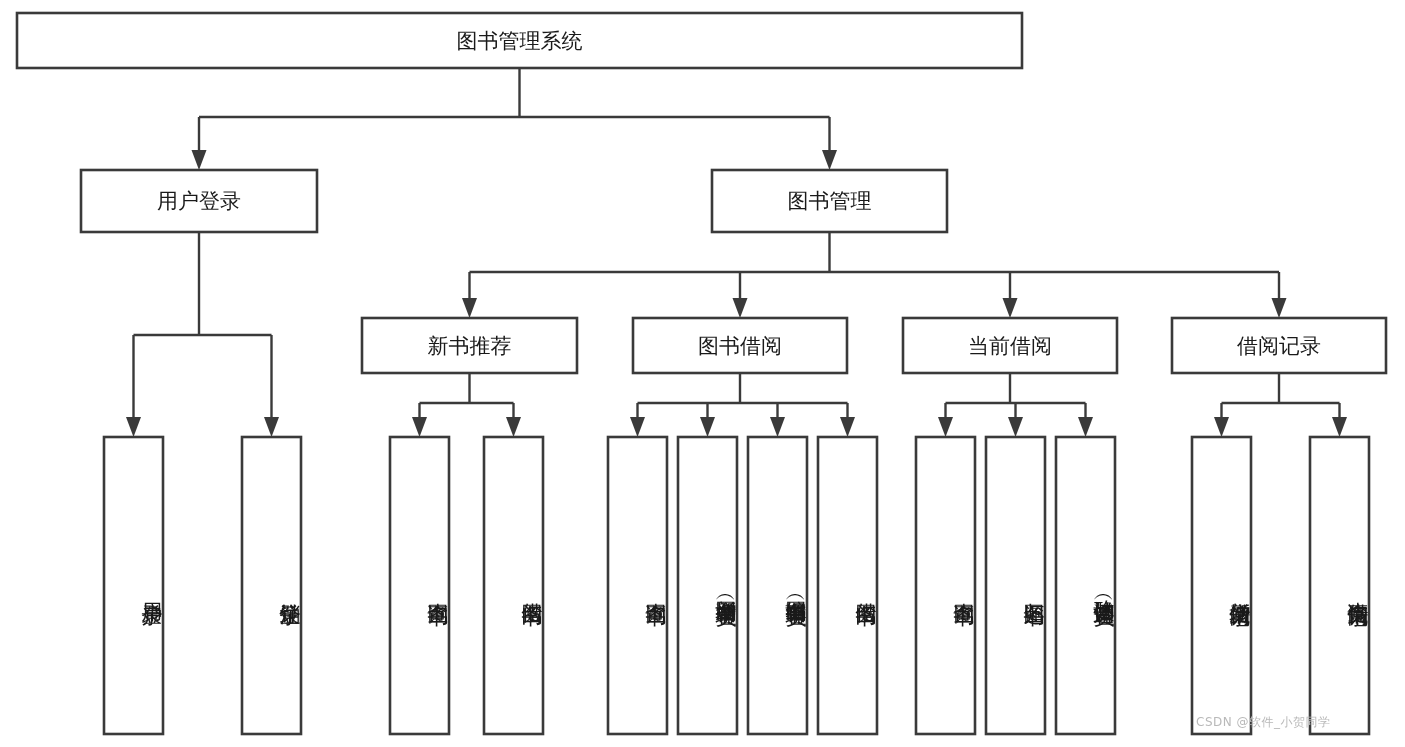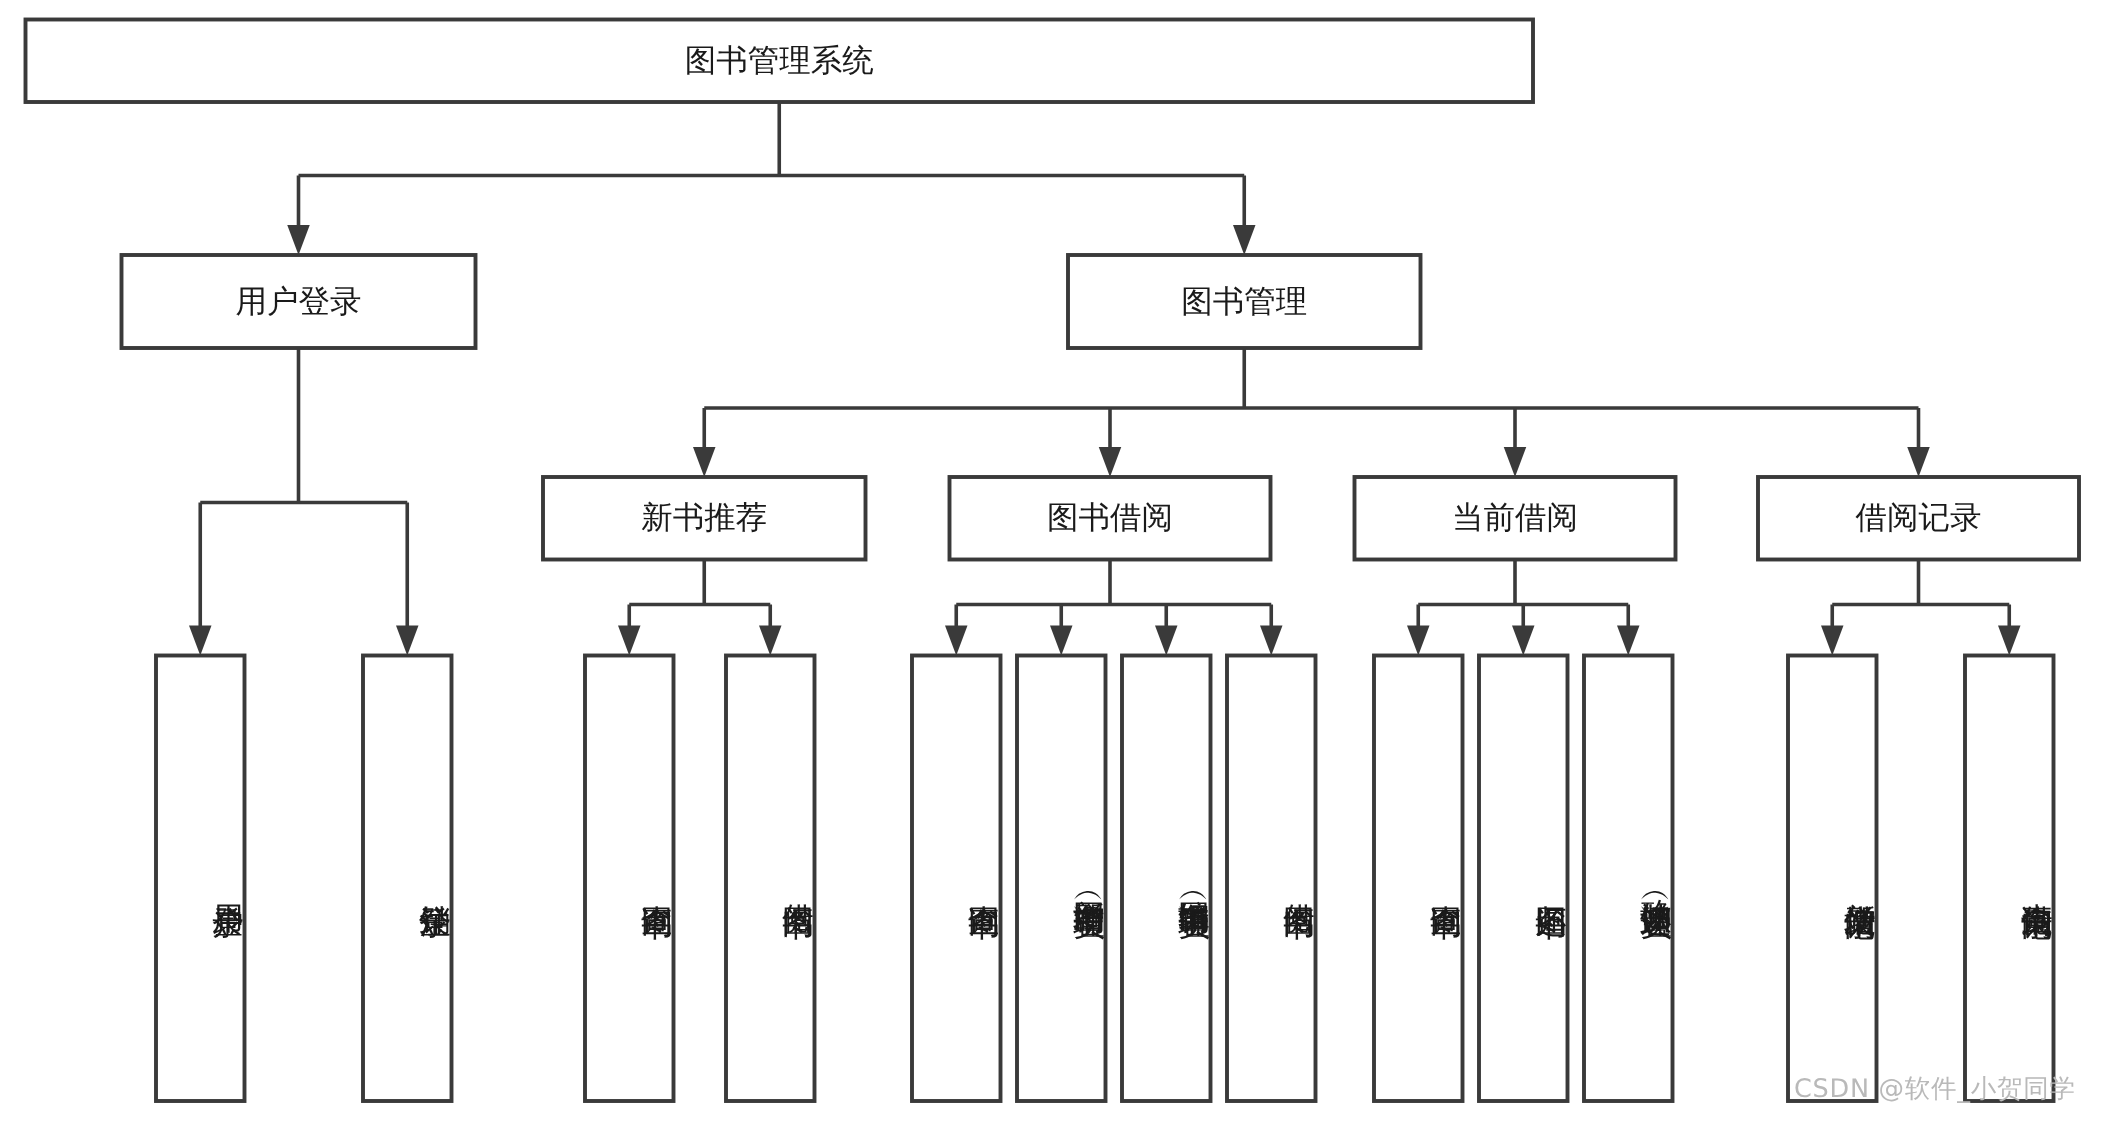--- a/index.html
+++ b/index.html
@@ -58,21 +58,21 @@
     letter-spacing: 1px;
     display: flex;
     align-items: flex-start;
     justify-content: center;
     white-space: nowrap;
     pointer-events: none;
   }
   .watermark {
     position: absolute;
     font-family: "DejaVu Sans", "Liberation Sans", sans-serif;
-    font-size: 17px;
+    font-size: 12px;
     color: #b9b9b9;
     white-space: nowrap;
     letter-spacing: 0.5px;
   }
 </style>
 </head>
 <body>
 
 <div id="diagram-root">
   <svg class="diagram" id="diagram-svg" viewBox="0 0 1405 747" aria-hidden="true">

